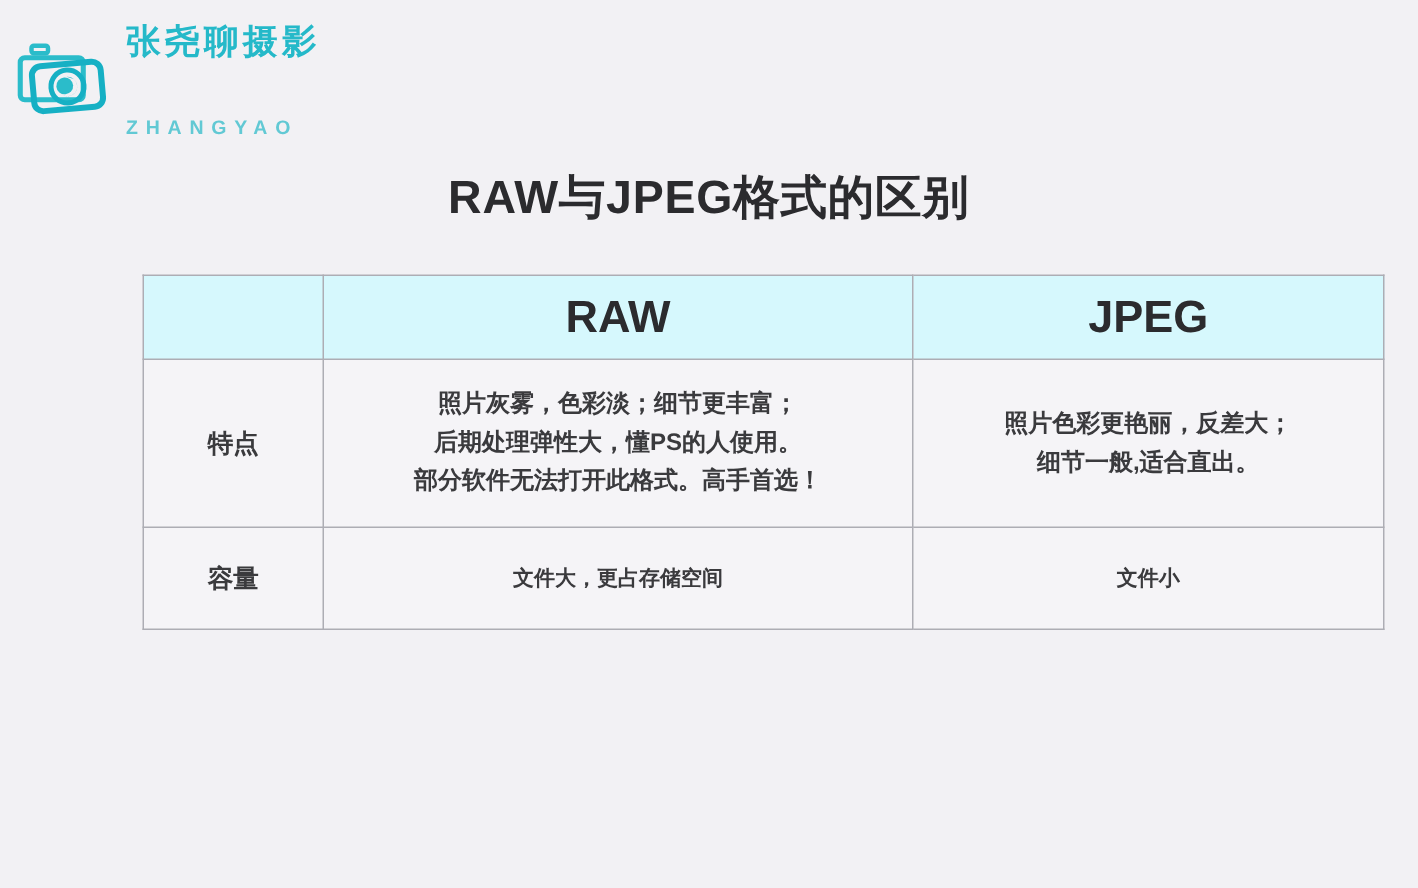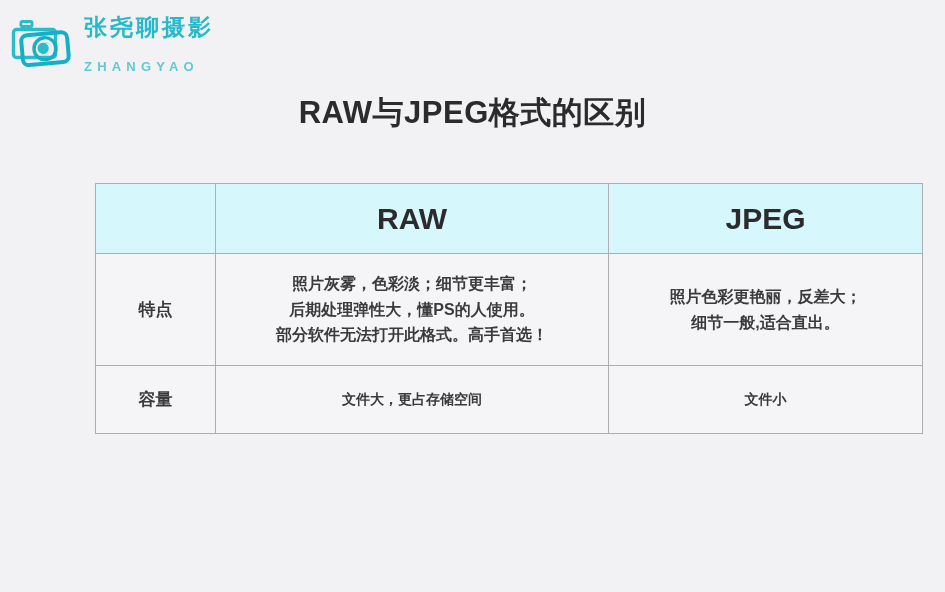--- a/index.html
+++ b/index.html
@@ -28,41 +28,42 @@
     width: 62px;
     height: 56px;
     flex: 0 0 auto;
     display: block;
   }
   .brand-text {
     display: flex;
     flex-direction: column;
     justify-content: flex-end;
     line-height: 1;
+    gap: 32px;
   }
   .brand-cn {
     font-size: 23px;
     font-weight: 700;
     color: #25b9c9;
     letter-spacing: 3px;
     white-space: nowrap;
   }
   .brand-en {
-    margin-top: 21px;
+    margin-top: 7px;
     font-size: 13px;
     font-weight: 700;
     color: #62c9d4;
     letter-spacing: 5.2px;
     white-space: nowrap;
   }
 
   
   .slide-title {
     position: absolute;
-    top: 92px;
+    top: 111px;
     left: 0;
     width: 945px;
     text-align: center;
     font-size: 31px;
     font-weight: 700;
     color: #2b2b2e;
     letter-spacing: 0.5px;
   }
 
   
@@ -82,21 +83,21 @@
     color: #3a3a3d;
     padding: 4px 6px;
     box-sizing: border-box;
   }
   .col-label  { width: 120px; }
   .col-raw    { width: 393px; }
   .col-jpeg   { width: 314px; }
 
   .cmp-table thead th {
     background: #d6f8fd;
-    height: 70px;
+    height: 56px;
     font-size: 30px;
     font-weight: 700;
     color: #2b2b2e;
   }
   .cmp-table thead th.corner {
     font-size: 0;
   }
 
   .row-concept td  { height: 86px; }
   .row-feature td  { height: 112px; }

